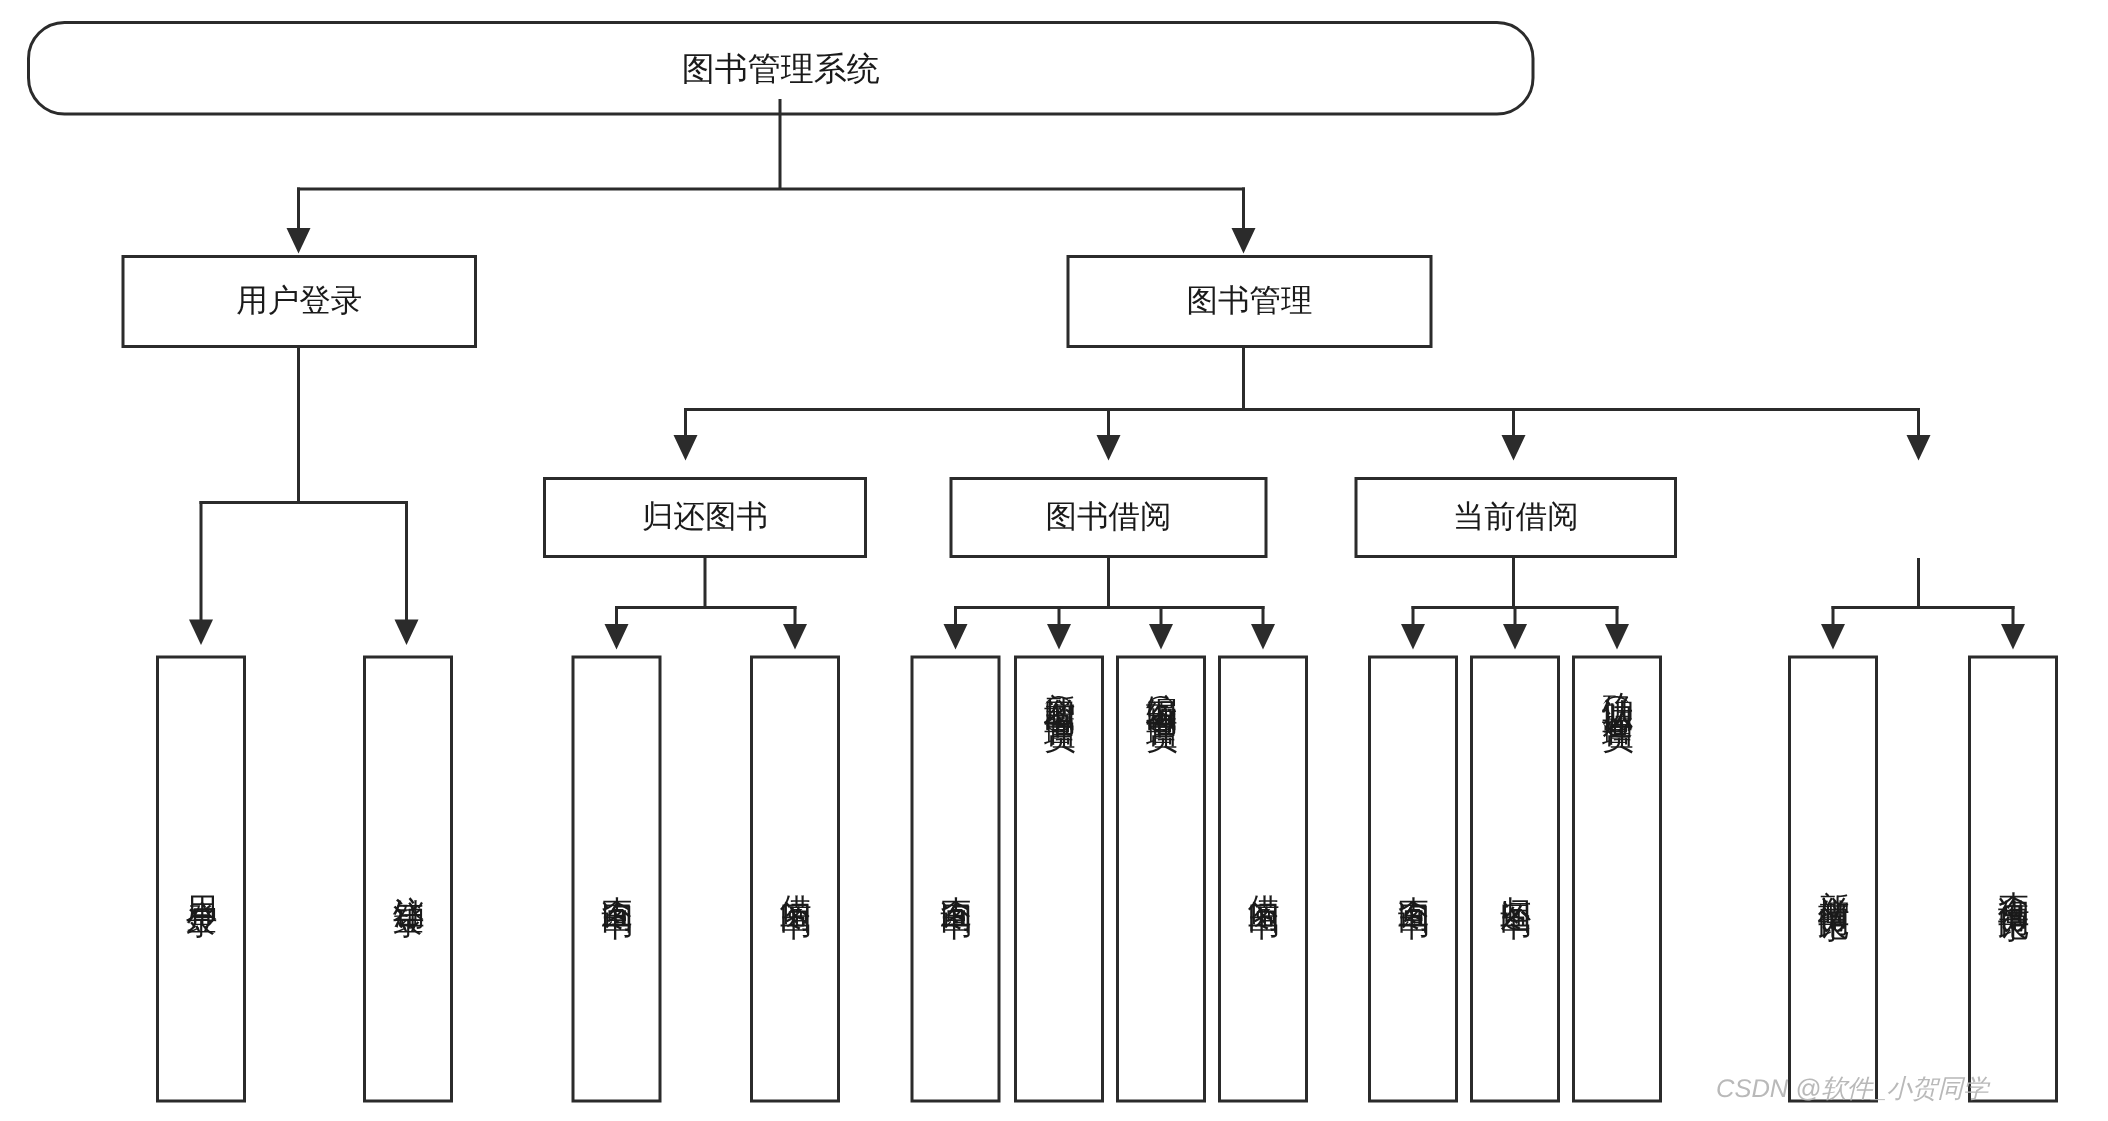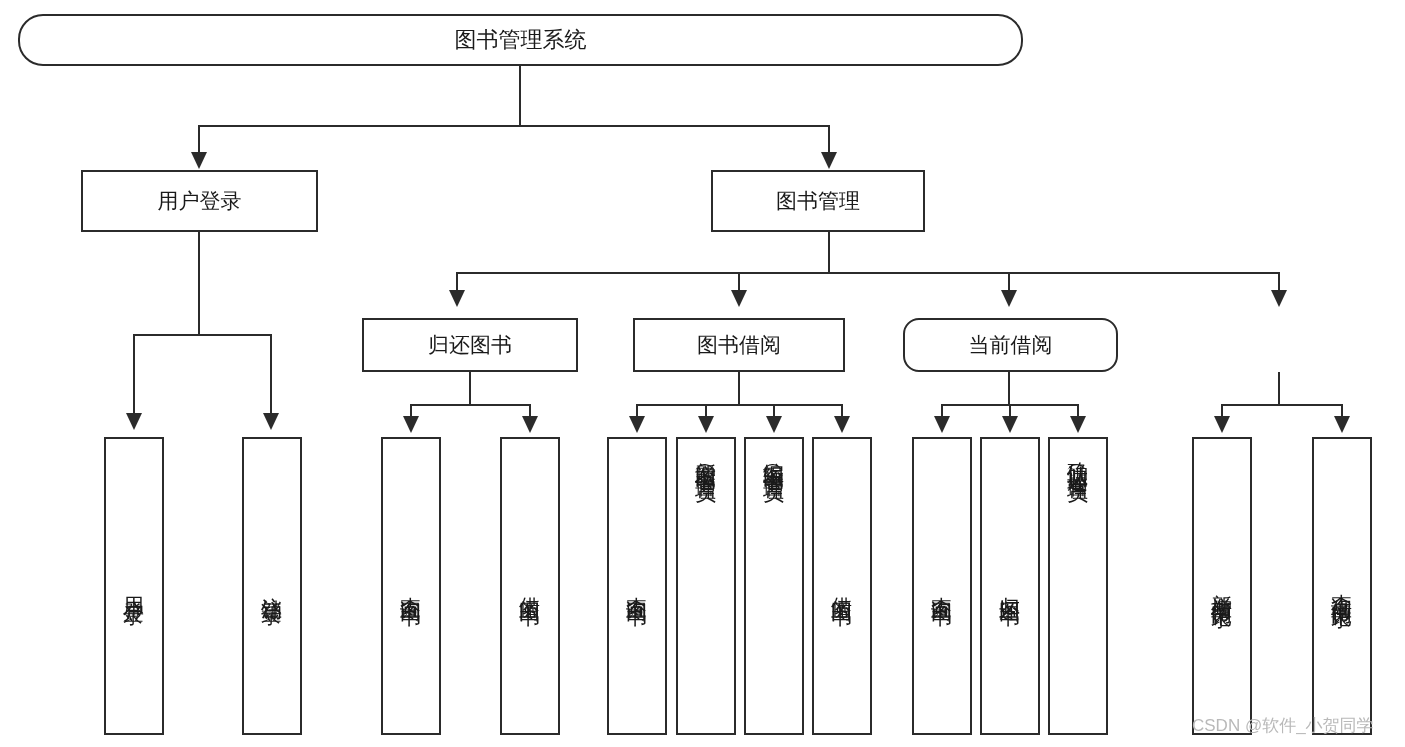--- a/index.html
+++ b/index.html
@@ -85,36 +85,36 @@
     font-size: 17px;
     white-space: nowrap;
     user-select: none;
   }
 </style>
 </head>
 <body>
 
 <div id="canvas">
 
-  <div class="node root" style="left:18px; top:14px; width:1005px; height:52px;border-radius:25px;">
+  <div class="node root" style="left:18px; top:14px; width:1005px; height:63px;border-radius:25px;">
     <span class="node-label">图书管理系统</span>
   </div>
 
   <div class="vline" style="left:519px; top:66px; width:2px; height:60px;"></div>
   <div class="hline" style="left:198px; top:125px; width:632px; height:2px;"></div>
   <div class="vline" style="left:198px; top:125px; width:2px; height:30px;"></div>
   <div class="arrow" style="left:191px; top:152px;"></div>
   <div class="vline" style="left:828px; top:125px; width:2px; height:30px;"></div>
   <div class="arrow" style="left:821px; top:152px;"></div>
 
   <div class="node level2" style="left:81px; top:170px; width:237px; height:62px;">
     <span class="node-label">用户登录</span>
   </div>
 
-  <div class="node level2" style="left:711px; top:170px; width:214px; height:62px;">
+  <div class="node level2" style="left:711px; top:170px; width:244px; height:62px;">
     <span class="node-label">图书管理</span>
   </div>
 
   <div class="vline" style="left:198px; top:232px; width:2px; height:103px;"></div>
   <div class="hline" style="left:133px; top:334px; width:139px; height:2px;"></div>
   <div class="vline" style="left:133px; top:334px; width:2px; height:82px;"></div>
   <div class="arrow" style="left:126px; top:413px;"></div>
   <div class="vline" style="left:270px; top:334px; width:2px; height:82px;"></div>
   <div class="arrow" style="left:263px; top:413px;"></div>
 
@@ -130,21 +130,21 @@
   <div class="arrow" style="left:1271px; top:290px;"></div>
 
   <div class="node level3" style="left:362px; top:318px; width:216px; height:54px;">
     <span class="node-label">归还图书</span>
   </div>
 
   <div class="node level3" style="left:633px; top:318px; width:212px; height:54px;">
     <span class="node-label">图书借阅</span>
   </div>
 
-  <div class="node level3" style="left:903px; top:318px; width:215px; height:54px;border-radius:16px;">
+  <div class="node level3" style="left:903px; top:318px; width:215px; height:54px;">
     <span class="node-label">当前借阅</span>
   </div>
 
 
   <div class="vline" style="left:469px; top:372px; width:2px; height:33px;"></div>
   <div class="hline" style="left:410px; top:404px; width:121px; height:2px;"></div>
   <div class="vline" style="left:410px; top:404px; width:2px; height:14px;"></div>
   <div class="arrow" style="left:403px; top:416px;"></div>
   <div class="vline" style="left:529px; top:404px; width:2px; height:14px;"></div>
   <div class="arrow" style="left:522px; top:416px;"></div>
@@ -213,15 +213,15 @@
     <span class="node-label">确认归还（管理员）</span>
   </div>
 
   <div class="node leaf centered" style="left:1192px; top:437px; width:60px; height:298px;">
     <span class="node-label">新增借阅记录</span>
   </div>
   <div class="node leaf centered" style="left:1312px; top:437px; width:60px; height:298px;">
     <span class="node-label">查询借阅记录</span>
   </div>
 
-  <div id="watermark" style="left:1192px; top:714px;">CSDN @软件_小贺同学</div>
+  <div id="watermark" style="left:1144px; top:714px;font-style:italic;">CSDN @软件_小贺同学</div>
 
 </div>
 
 </body></html>

